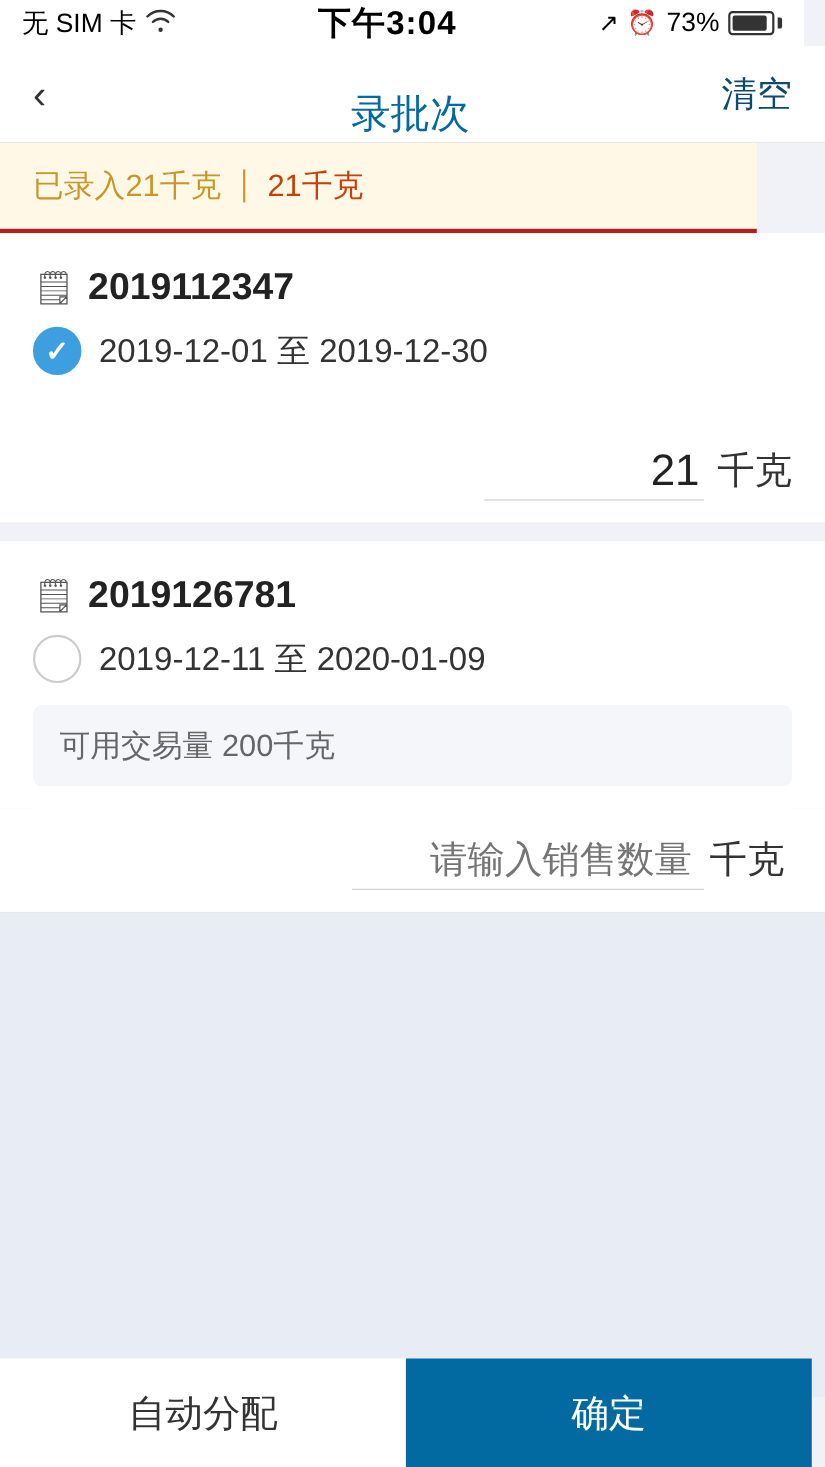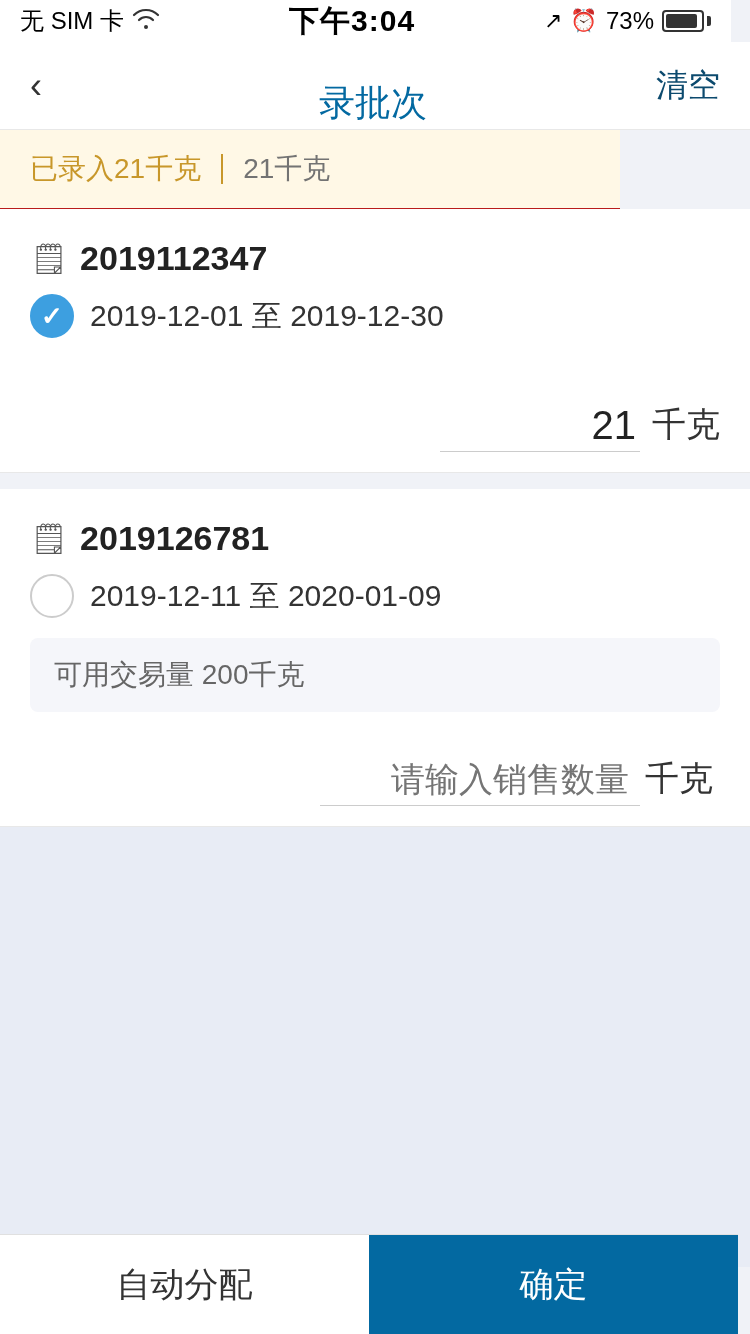--- a/index.html
+++ b/index.html
@@ -94,42 +94,42 @@
       margin-top: 35px;
     }
     .nav-clear {
       font-size: 32px;
       color: #0c4a6e;
       cursor: pointer;
     }
 
     
     .info-banner {
-      width: 620px;
+      width: 688px;
       background: #fff8e6;
       padding: 20px 30px;
       display: flex;
       align-items: center;
       gap: 20px;
-      border-bottom: 1px solid #b91c1c;
+      border-bottom: 4px solid #b91c1c;
       text-align: right;
     }
     .info-label {
       font-size: 28px;
       color: #c8972a;
       font-weight: 500;
     }
     .info-divider {
       width: 2px;
       height: 30px;
       background: #c8972a;
     }
     .info-value {
       font-size: 28px;
-      color: #737373;
+      color: #c2410c;
       font-weight: 500;
     }
 
     
     .batch-card {
       background: #fff;
       margin-bottom: 0;
       padding: 30px 30px 0 30px;
     }
     .batch-card-header {

